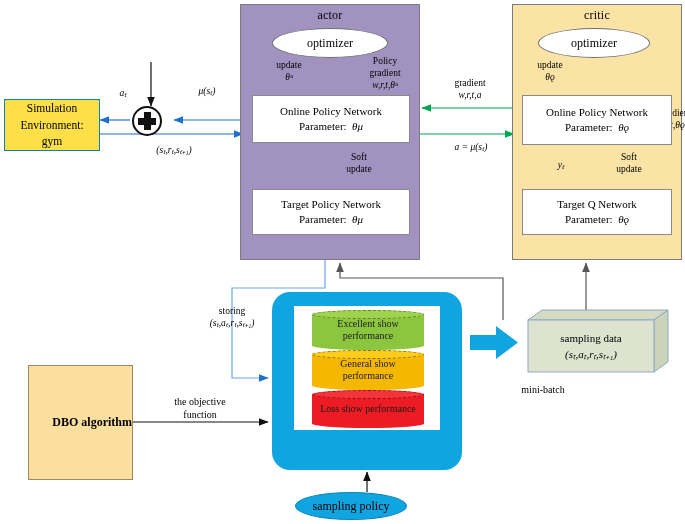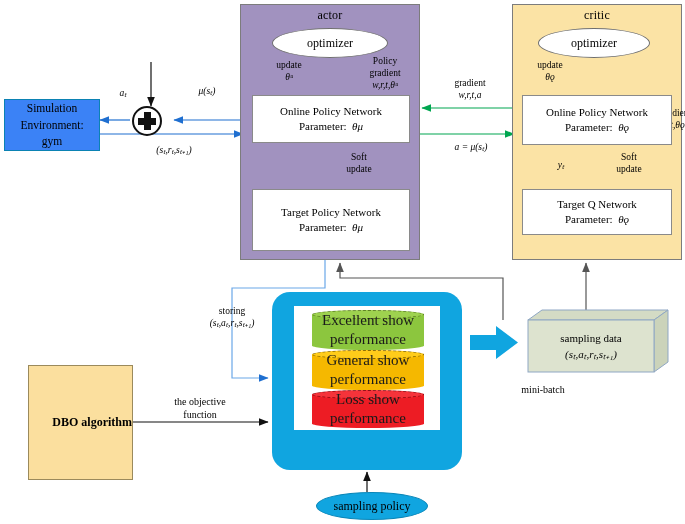--- a/index.html
+++ b/index.html
@@ -21,36 +21,36 @@
           align-items:center;font-size:11px;line-height:1.35;text-align:left;}
   .netbox .l2{white-space:nowrap;}
 
   
   .ellipse{border-radius:50%;display:flex;align-items:center;justify-content:center;
            box-sizing:border-box;font-size:12px;text-align:center;}
   .opt{background:#ffffff;border:1px solid #6f6f6f;}
   .blue-ell{background:#10a5e0;border:1px solid #0a86b8;color:#000;}
 
   
-  .simbox{background:#3b82f6;border:1px solid #0b82b3;box-sizing:border-box;
+  .simbox{background:#fde047;border:1px solid #0b82b3;box-sizing:border-box;
           display:flex;align-items:center;justify-content:center;text-align:center;
           font-size:11.5px;line-height:1.45;}
   .dbobox{background:#fbdf9e;border:1px solid #9b8a5c;box-sizing:border-box;
           display:flex;align-items:center;justify-content:flex-end;text-align:center;
           font-size:12px;font-weight:bold;font-family:"Liberation Serif",serif;}
 
   
   .replay-outer{left:272px;top:292px;width:190px;height:178px;background:#10a5e0;
                 border-radius:18px;box-sizing:border-box;}
   .replay-inner{position:absolute;left:22px;top:14px;width:146px;height:124px;
                 background:#ffffff;}
   .replay-label{position:absolute;left:0;right:0;bottom:8px;text-align:center;
                 font-size:11.5px;color:#000;}
 
-  .cyl{position:absolute;font-size:15px;text-align:center;line-height:1.25;
+  .cyl{position:absolute;font-size:10px;text-align:center;line-height:1.25;
        display:flex;align-items:center;justify-content:center;
        box-sizing:border-box;color:#1a1a1a;}
   .cyl .cap{position:absolute;left:0;right:0;height:9px;border-radius:50%;
             box-sizing:border-box;}
   .cyl .cap.top{top:-4px;}
   .cyl .cap.bot{bottom:-4px;}
   .cyl .txt{position:relative;z-index:3;padding:0 4px;}
 
   
   .lbl{font-size:9.5px;line-height:1.25;text-align:center;white-space:nowrap;}
@@ -147,21 +147,21 @@
     <span>Online Policy Network</span>
     <span class="l2">
       <span>Parameter:</span>
       &nbsp;<span class="mth">θμ</span>
     </span>
   </div>
   <div class="abs lbl" style="left:336px;top:152px;width:46px;">
     <span>Soft</span><br>
     <span>update</span>
   </div>
-  <div class="abs netbox" style="left:252px;top:189px;width:158px;height:62px;">
+  <div class="abs netbox" style="left:252px;top:189px;width:158px;height:46px;">
     <span>Target Policy Network</span>
     <span class="l2">
       <span>Parameter:</span>
       &nbsp;<span class="mth">θμ</span>
     </span>
   </div>
 
   <div class="abs panel critic-panel">
     <div class="panel-title">critic</div>
   </div>
@@ -268,17 +268,17 @@
   </div>
 
   <div class="abs dbobox" style="left:28px;top:365px;width:105px;height:115px;">
     <span>DBO algorithm</span>
   </div>
   <div class="abs lbl b" style="left:150px;top:396px;width:100px;">
     <span>the objective</span><br>
     <span>function</span>
   </div>
 
-  <div class="abs ellipse blue-ell" style="left:316px;top:492px;width:112px;height:28px;text-align:right;">
+  <div class="abs ellipse blue-ell" style="left:295px;top:492px;width:112px;height:28px;text-align:right;">
     <span>sampling policy</span>
   </div>
 
 </div>
 
 </body></html>

